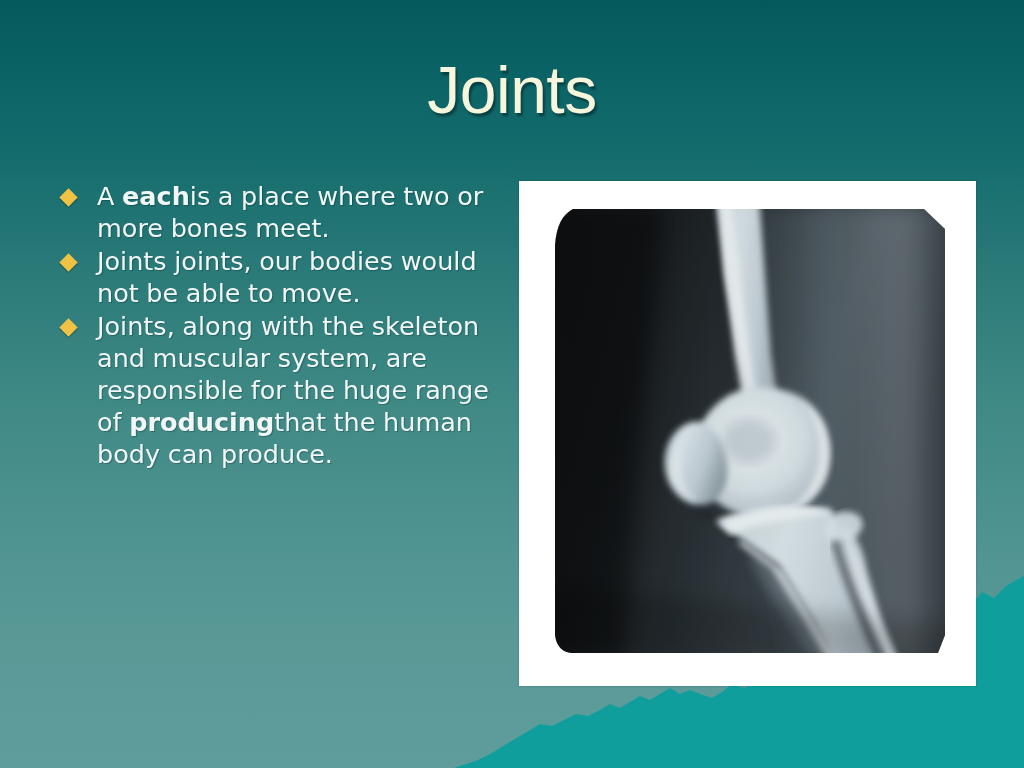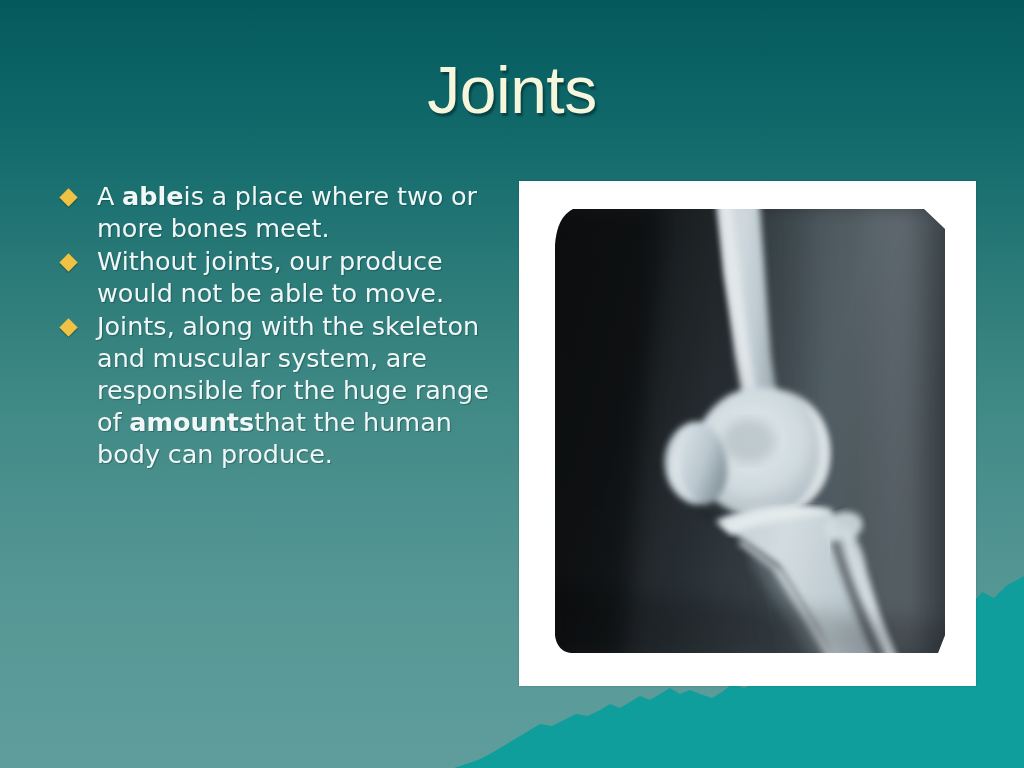--- a/index.html
+++ b/index.html
@@ -129,31 +129,31 @@
              L 520,168 L 510,174 L 500,180 L 490,186 L 478,192 L 466,196
              L 454,200 Z" fill="#0d9e9c" opacity="0.97"></path>
   </svg>
 
   <div class="title">Joints</div>
 
   <div class="body-col">
 
     <div class="bullet-row">
       <span class="bullet-marker"></span>
-      <div class="bullet-text">A <b>able</b>is a place where two or more bones meet.</div>
+      <div class="bullet-text">A <b>each</b>is a place where two or more bones meet.</div>
     </div>
 
     <div class="bullet-row">
       <span class="bullet-marker"></span>
-      <div class="bullet-text">Without joints, our produce would not be able to move.</div>
+      <div class="bullet-text">Joints joints, our bodies would not be able to move.</div>
     </div>
 
     <div class="bullet-row">
       <span class="bullet-marker"></span>
-      <div class="bullet-text">Joints, along with the skeleton and muscular system, are responsible for the huge range of <b>amounts</b>that the human body can produce.</div>
+      <div class="bullet-text">Joints, along with the skeleton and muscular system, are responsible for the huge range of <b>producing</b>that the human body can produce.</div>
     </div>
 
 
   </div>
 
   <div class="photo-frame">
     <div class="photo-inner">
       <svg viewBox="0 0 411 455" preserveAspectRatio="none">
         <defs>
 

